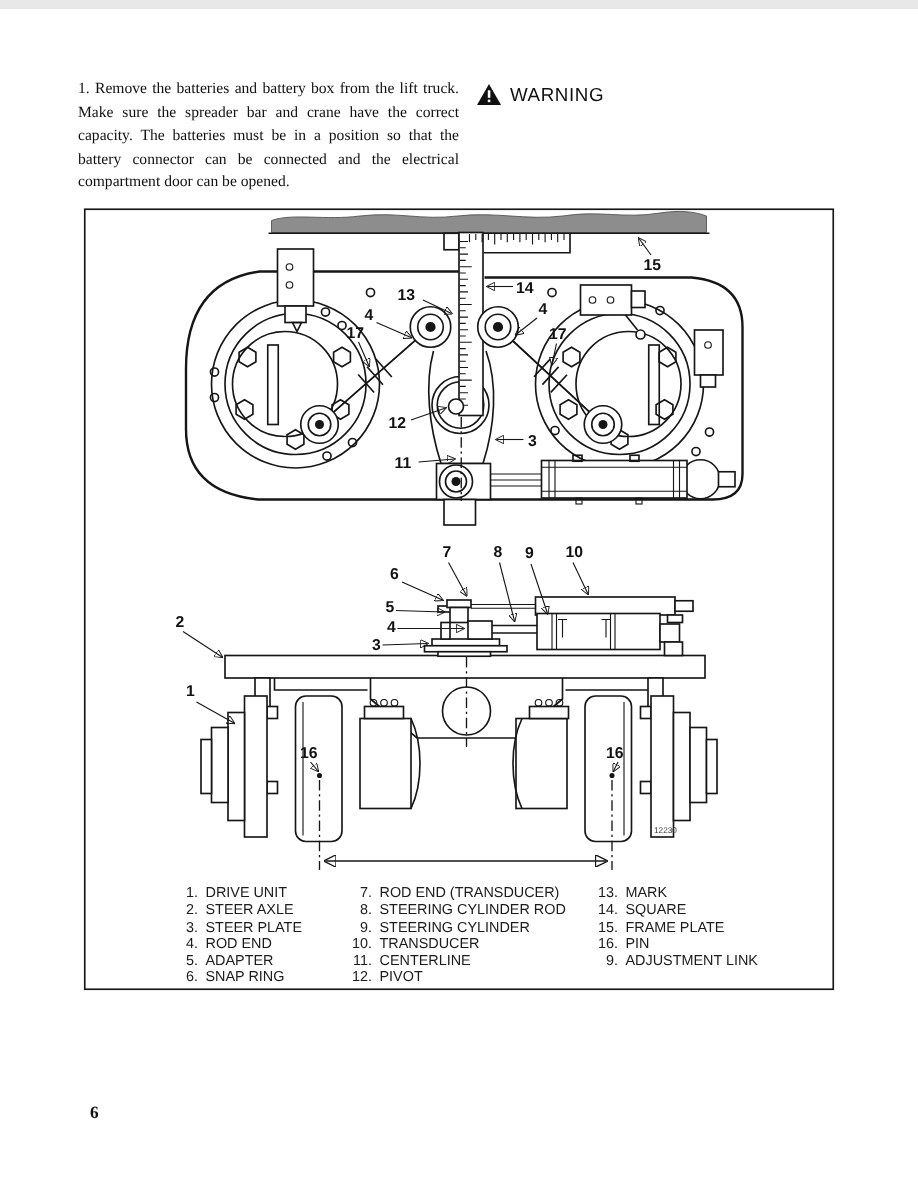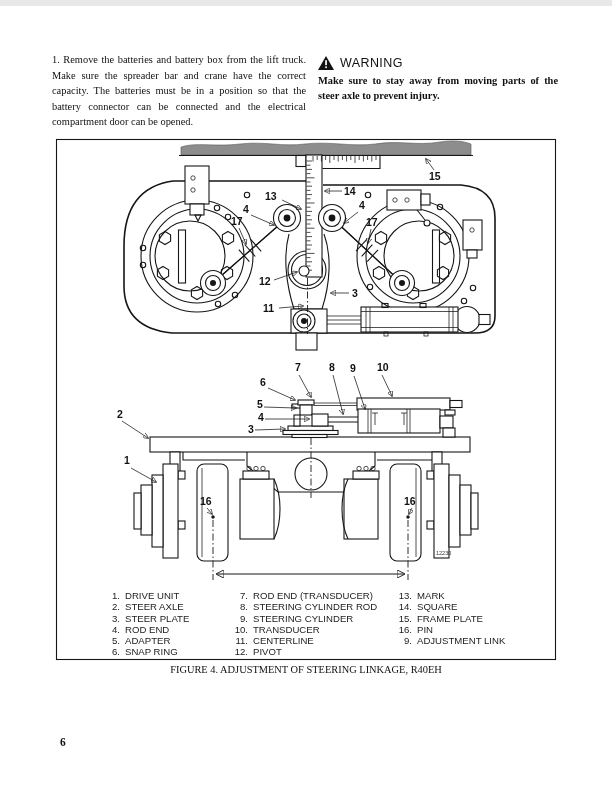--- a/index.html
+++ b/index.html
@@ -7,21 +7,21 @@
         font-family:"Liberation Serif",serif;color:#111;overflow:hidden}
   .para{position:absolute;left:52px;top:46px;width:254px;font-size:10.4px;line-height:15.6px;
         text-align:justify}
   .warn{position:absolute;left:318px;top:50px;width:240px}
   .warn-head{display:flex;align-items:center;gap:6px;font-family:"Liberation Sans",sans-serif;
         font-weight:normal;font-size:12.5px;letter-spacing:.4px}
   .warn-body{margin-top:3px;font-weight:bold;font-size:10.4px;line-height:15px;text-align:justify}
   .figsvg{position:absolute;left:55px;top:132px}
   .legend{position:absolute;top:584px;font-family:"Liberation Sans",sans-serif;font-size:9.6px;
         line-height:11.3px;color:#1c1c1c;white-space:nowrap}
-  .lc1{left:104px}.lc2{left:232px}.lc3{left:396px}
+  .lc1{left:116px}.lc2{left:232px}.lc3{left:396px}
   .lnum{display:inline-block;width:16px;text-align:right;margin-right:5px}
   .caption{position:absolute;left:55px;top:658px;width:502px;text-align:center;font-size:10.4px}
   .pagenum{position:absolute;left:60px;top:730px;font-weight:bold;font-size:11.5px}
   
   #fig path,#fig rect,#fig circle,#fig line,#fig polygon,#fig polyline,#fig use{
         stroke:#161616;stroke-width:1.1;fill:none}
   #fig .wf{fill:#fff}
   #fig .bf{fill:#161616;stroke:none}
   #fig .gray{fill:#8d8d8d;stroke:#555;stroke-width:.6}
   #fig .thin{stroke-width:.75}
@@ -42,21 +42,20 @@
     <div class="warn-head">
       <span style="display:inline-flex">
         <svg width="16" height="14" viewBox="0 0 16 14">
           <path d="M8 0 L16 14 H0 Z" fill="#111" stroke="none"></path>
           <rect x="7.2" y="4.2" width="1.7" height="5" fill="#fff" stroke="none"></rect>
           <rect x="7.2" y="10.4" width="1.7" height="1.7" fill="#fff" stroke="none"></rect>
         </svg>
       </span>
       <span>WARNING</span>
     </div>
-    <div class="warn-body">Make sure to stay away from moving parts of the steer axle to prevent injury.</div>
   </div>
 
   <svg id="fig" class="figsvg" width="502" height="523" viewBox="0 0 502 523">
     <defs>
       <marker id="ah" viewBox="0 0 10 10" refX="8.5" refY="5" markerWidth="7.5" markerHeight="7.5" orient="auto-start-reverse">
         <path d="M0,0 L10,5 L0,10 Z" fill="#161616" stroke="none"></path>
       </marker>
       <polygon id="hx" points="0,-6.5 5.6,-3.2 5.6,3.2 0,6.5 -5.6,3.2 -5.6,-3.2"></polygon>
       <g id="reL">
           <circle r="12.5" class="wf"></circle>
@@ -345,15 +344,14 @@
     <div><span class="lnum">12.</span><span>PIVOT</span></div>
   </div>
   <div class="legend lc3">
     <div><span class="lnum">13.</span><span>MARK</span></div>
     <div><span class="lnum">14.</span><span>SQUARE</span></div>
     <div><span class="lnum">15.</span><span>FRAME PLATE</span></div>
     <div><span class="lnum">16.</span><span>PIN</span></div>
     <div><span class="lnum">9.</span><span>ADJUSTMENT LINK</span></div>
   </div>
 
-  <div class="caption">FIGURE 4. ADJUSTMENT OF STEERING LINKAGE, R40EH</div>
   <div class="pagenum">6</div>
 </div>
 
 </body></html>

